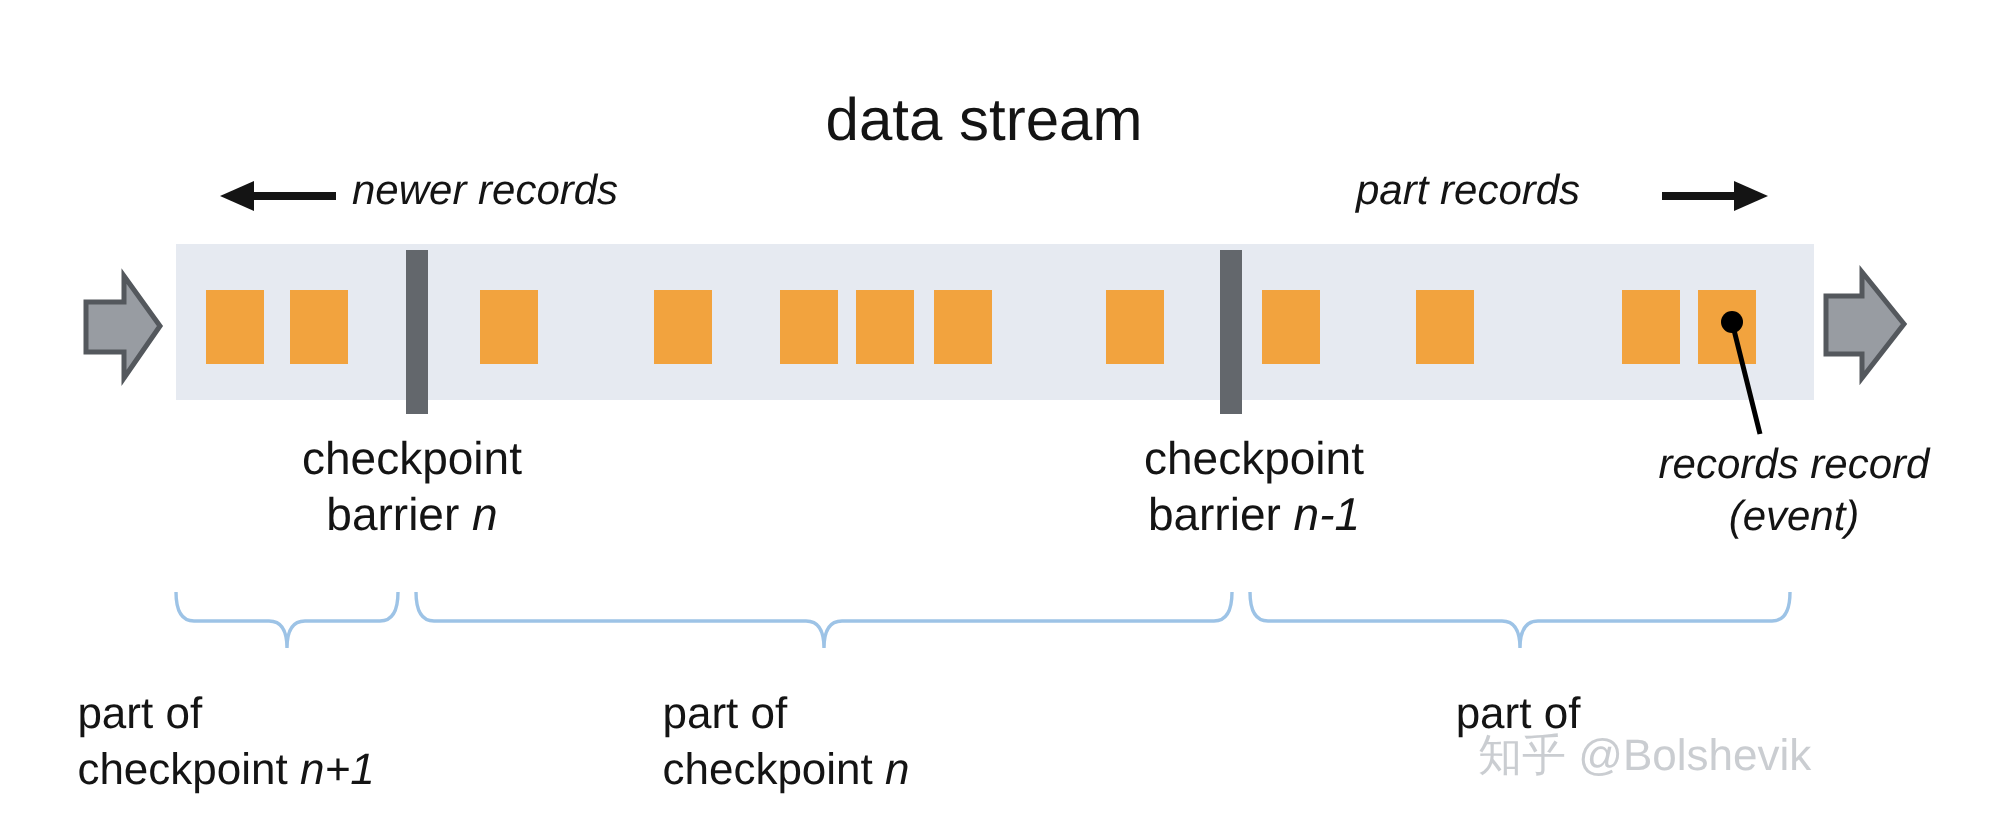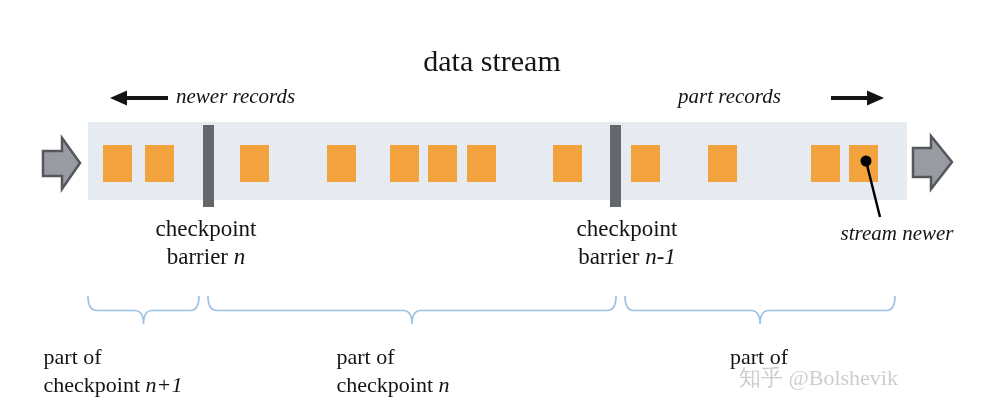--- a/index.html
+++ b/index.html
@@ -1,18 +1,18 @@
 <!DOCTYPE html>
 <html><head>
 <meta charset="utf-8">
 <style>
   html,body{margin:0;padding:0;background:#ffffff;}
   #canvas{
     position:relative;width:996px;height:418px;background:#ffffff;overflow:hidden;
-    font-family:Liberation Serif, serif;color:#141414;
+    font-family:Liberation Sans, sans-serif;color:#141414;
   }
   
   .title{position:absolute;top:44px;left:492px;transform:translateX(-50%);
     font-size:30px;white-space:nowrap;}
   
   .dir-label{position:absolute;top:84px;font-size:21px;font-style:italic;
     font-weight:500;white-space:nowrap;}
   .dir-left{left:176px;}
   .dir-right{left:678px;}
   
@@ -99,21 +99,22 @@
   <div class="cb-label cb-1">
     <div>checkpoint</div>
     <div><span>barrier </span><span class="var">n</span></div>
   </div>
   <div class="cb-label cb-2">
     <div>checkpoint</div>
     <div><span>barrier </span><span class="var">n-1</span></div>
   </div>
 
   <div class="sr-label">
-    <div>stream newer</div>
+    <div>records record</div>
+    <div>(event)</div>
   </div>
 
   <div class="part-label part-1">
     <div>part of</div>
     <div><span>checkpoint </span><span class="var">n+1</span></div>
   </div>
   <div class="part-label part-2">
     <div>part of</div>
     <div><span>checkpoint </span><span class="var">n</span></div>
   </div>

